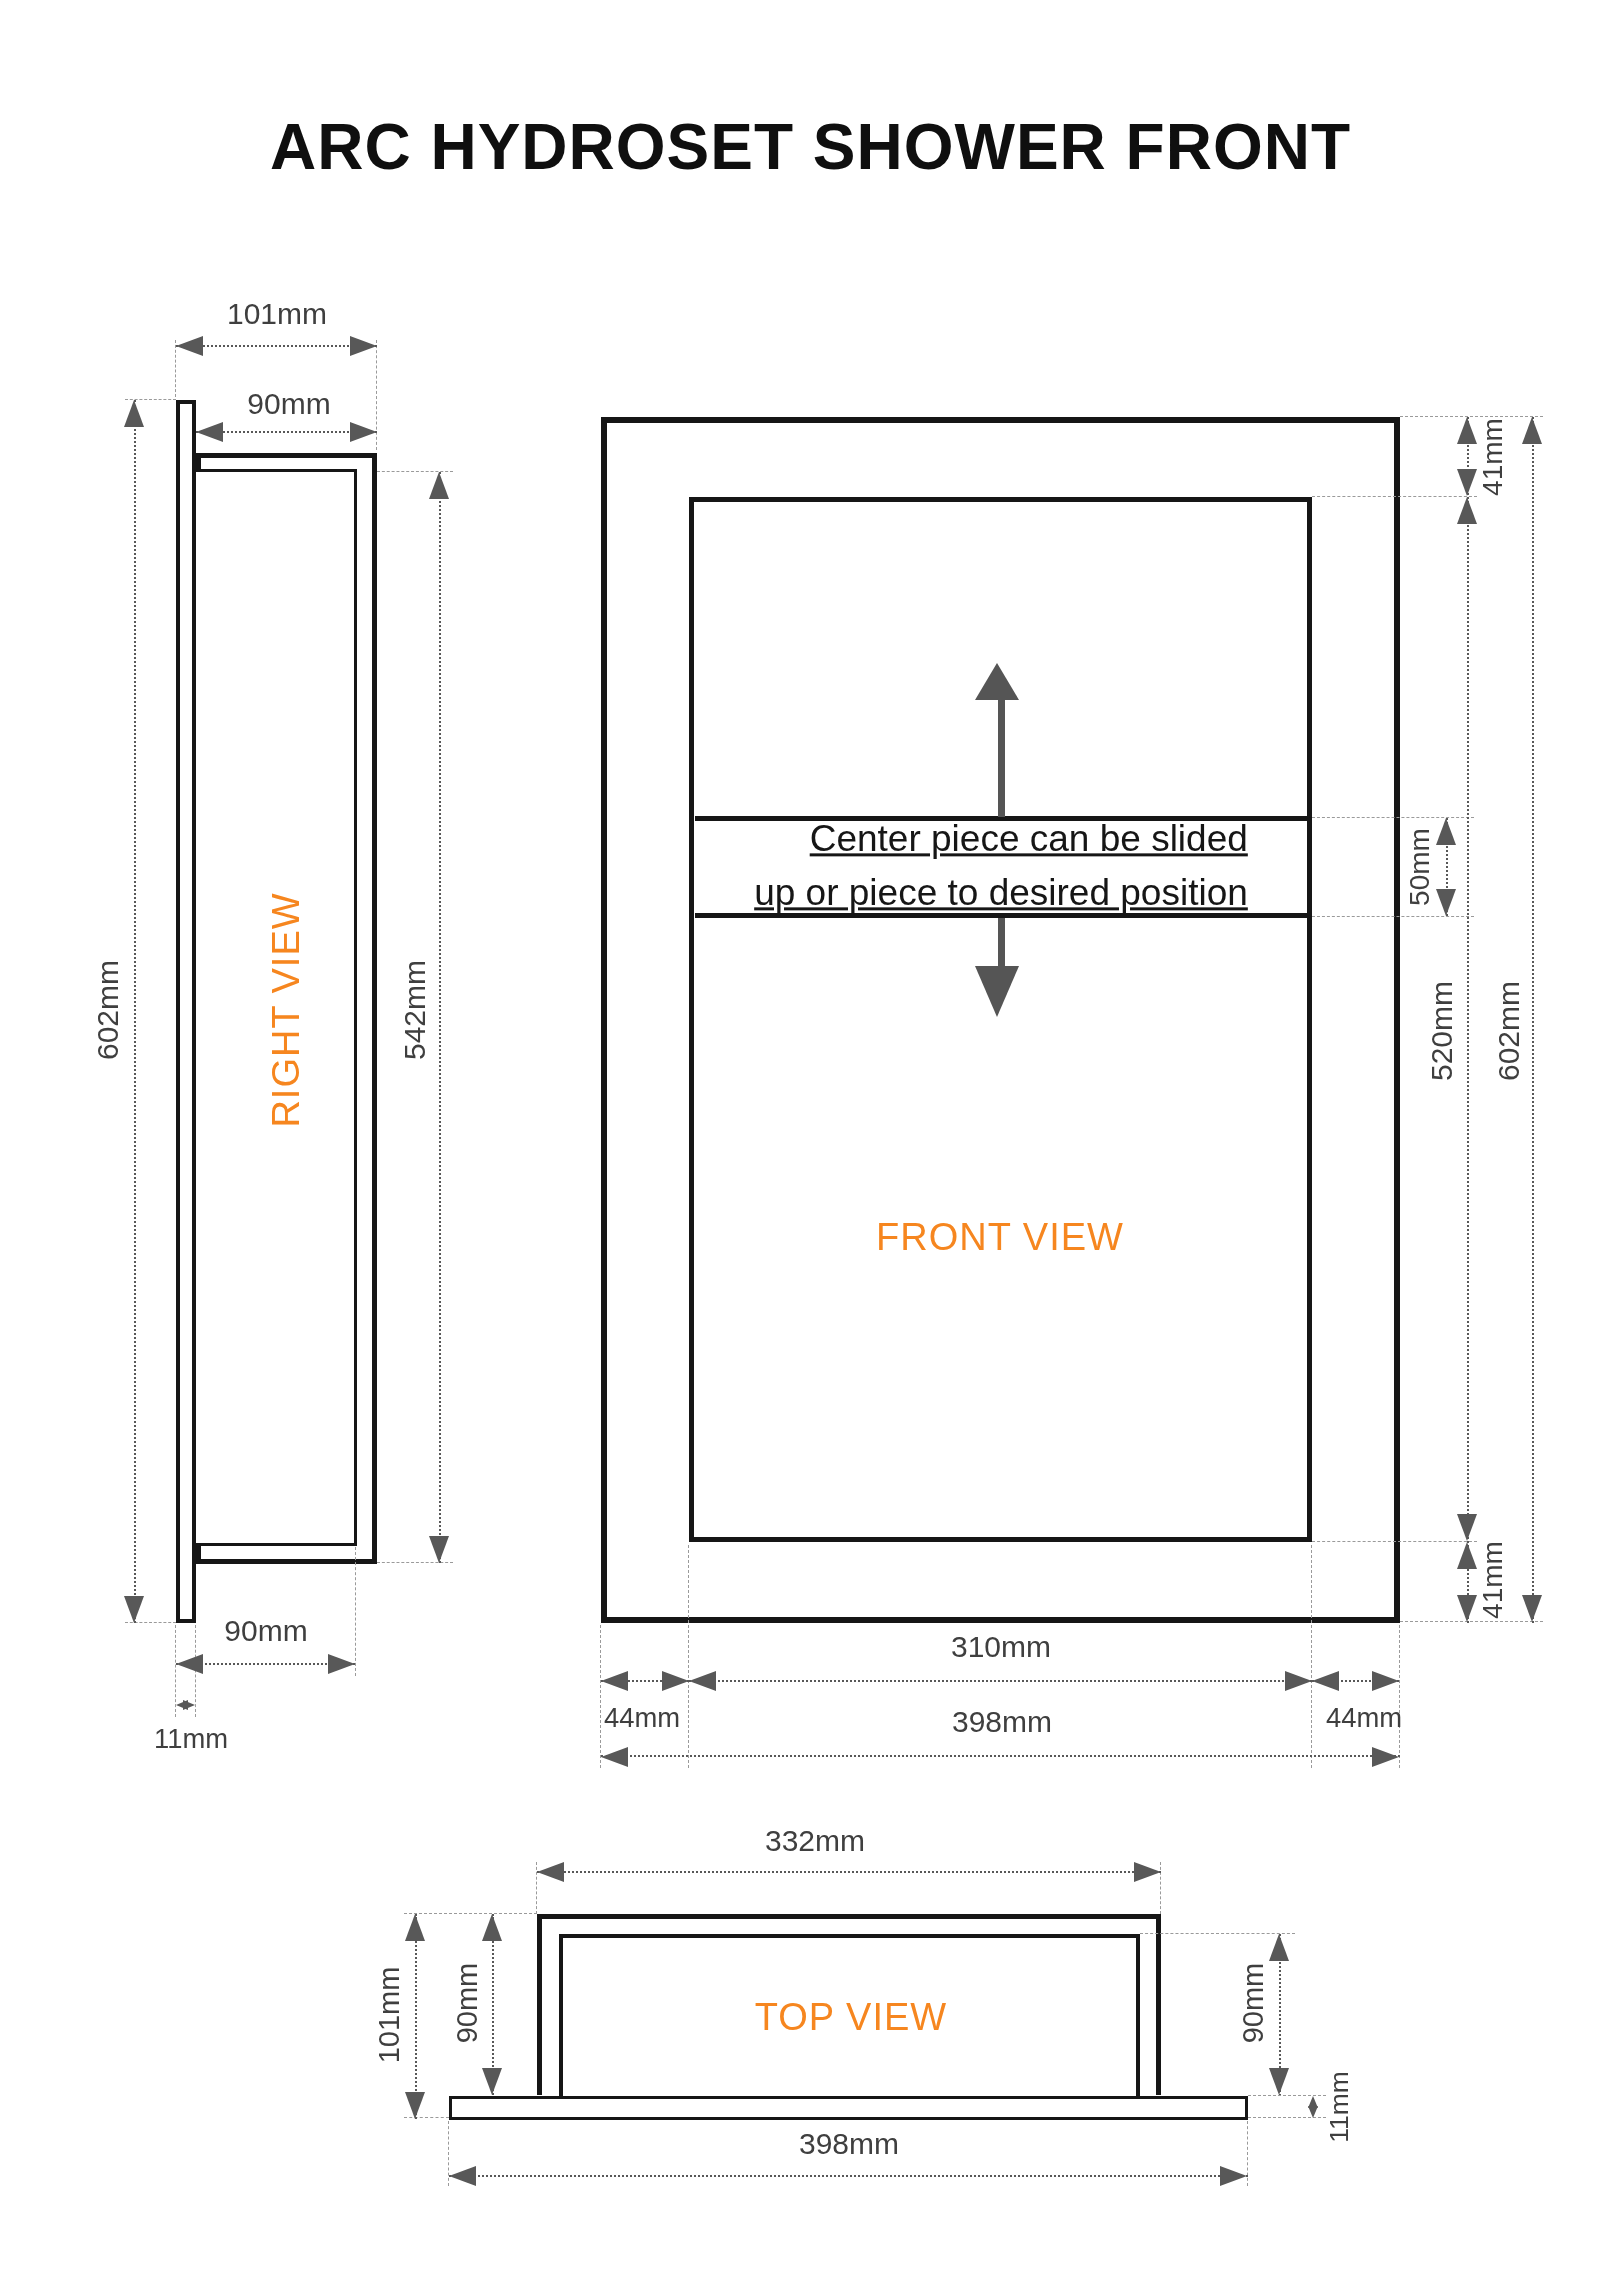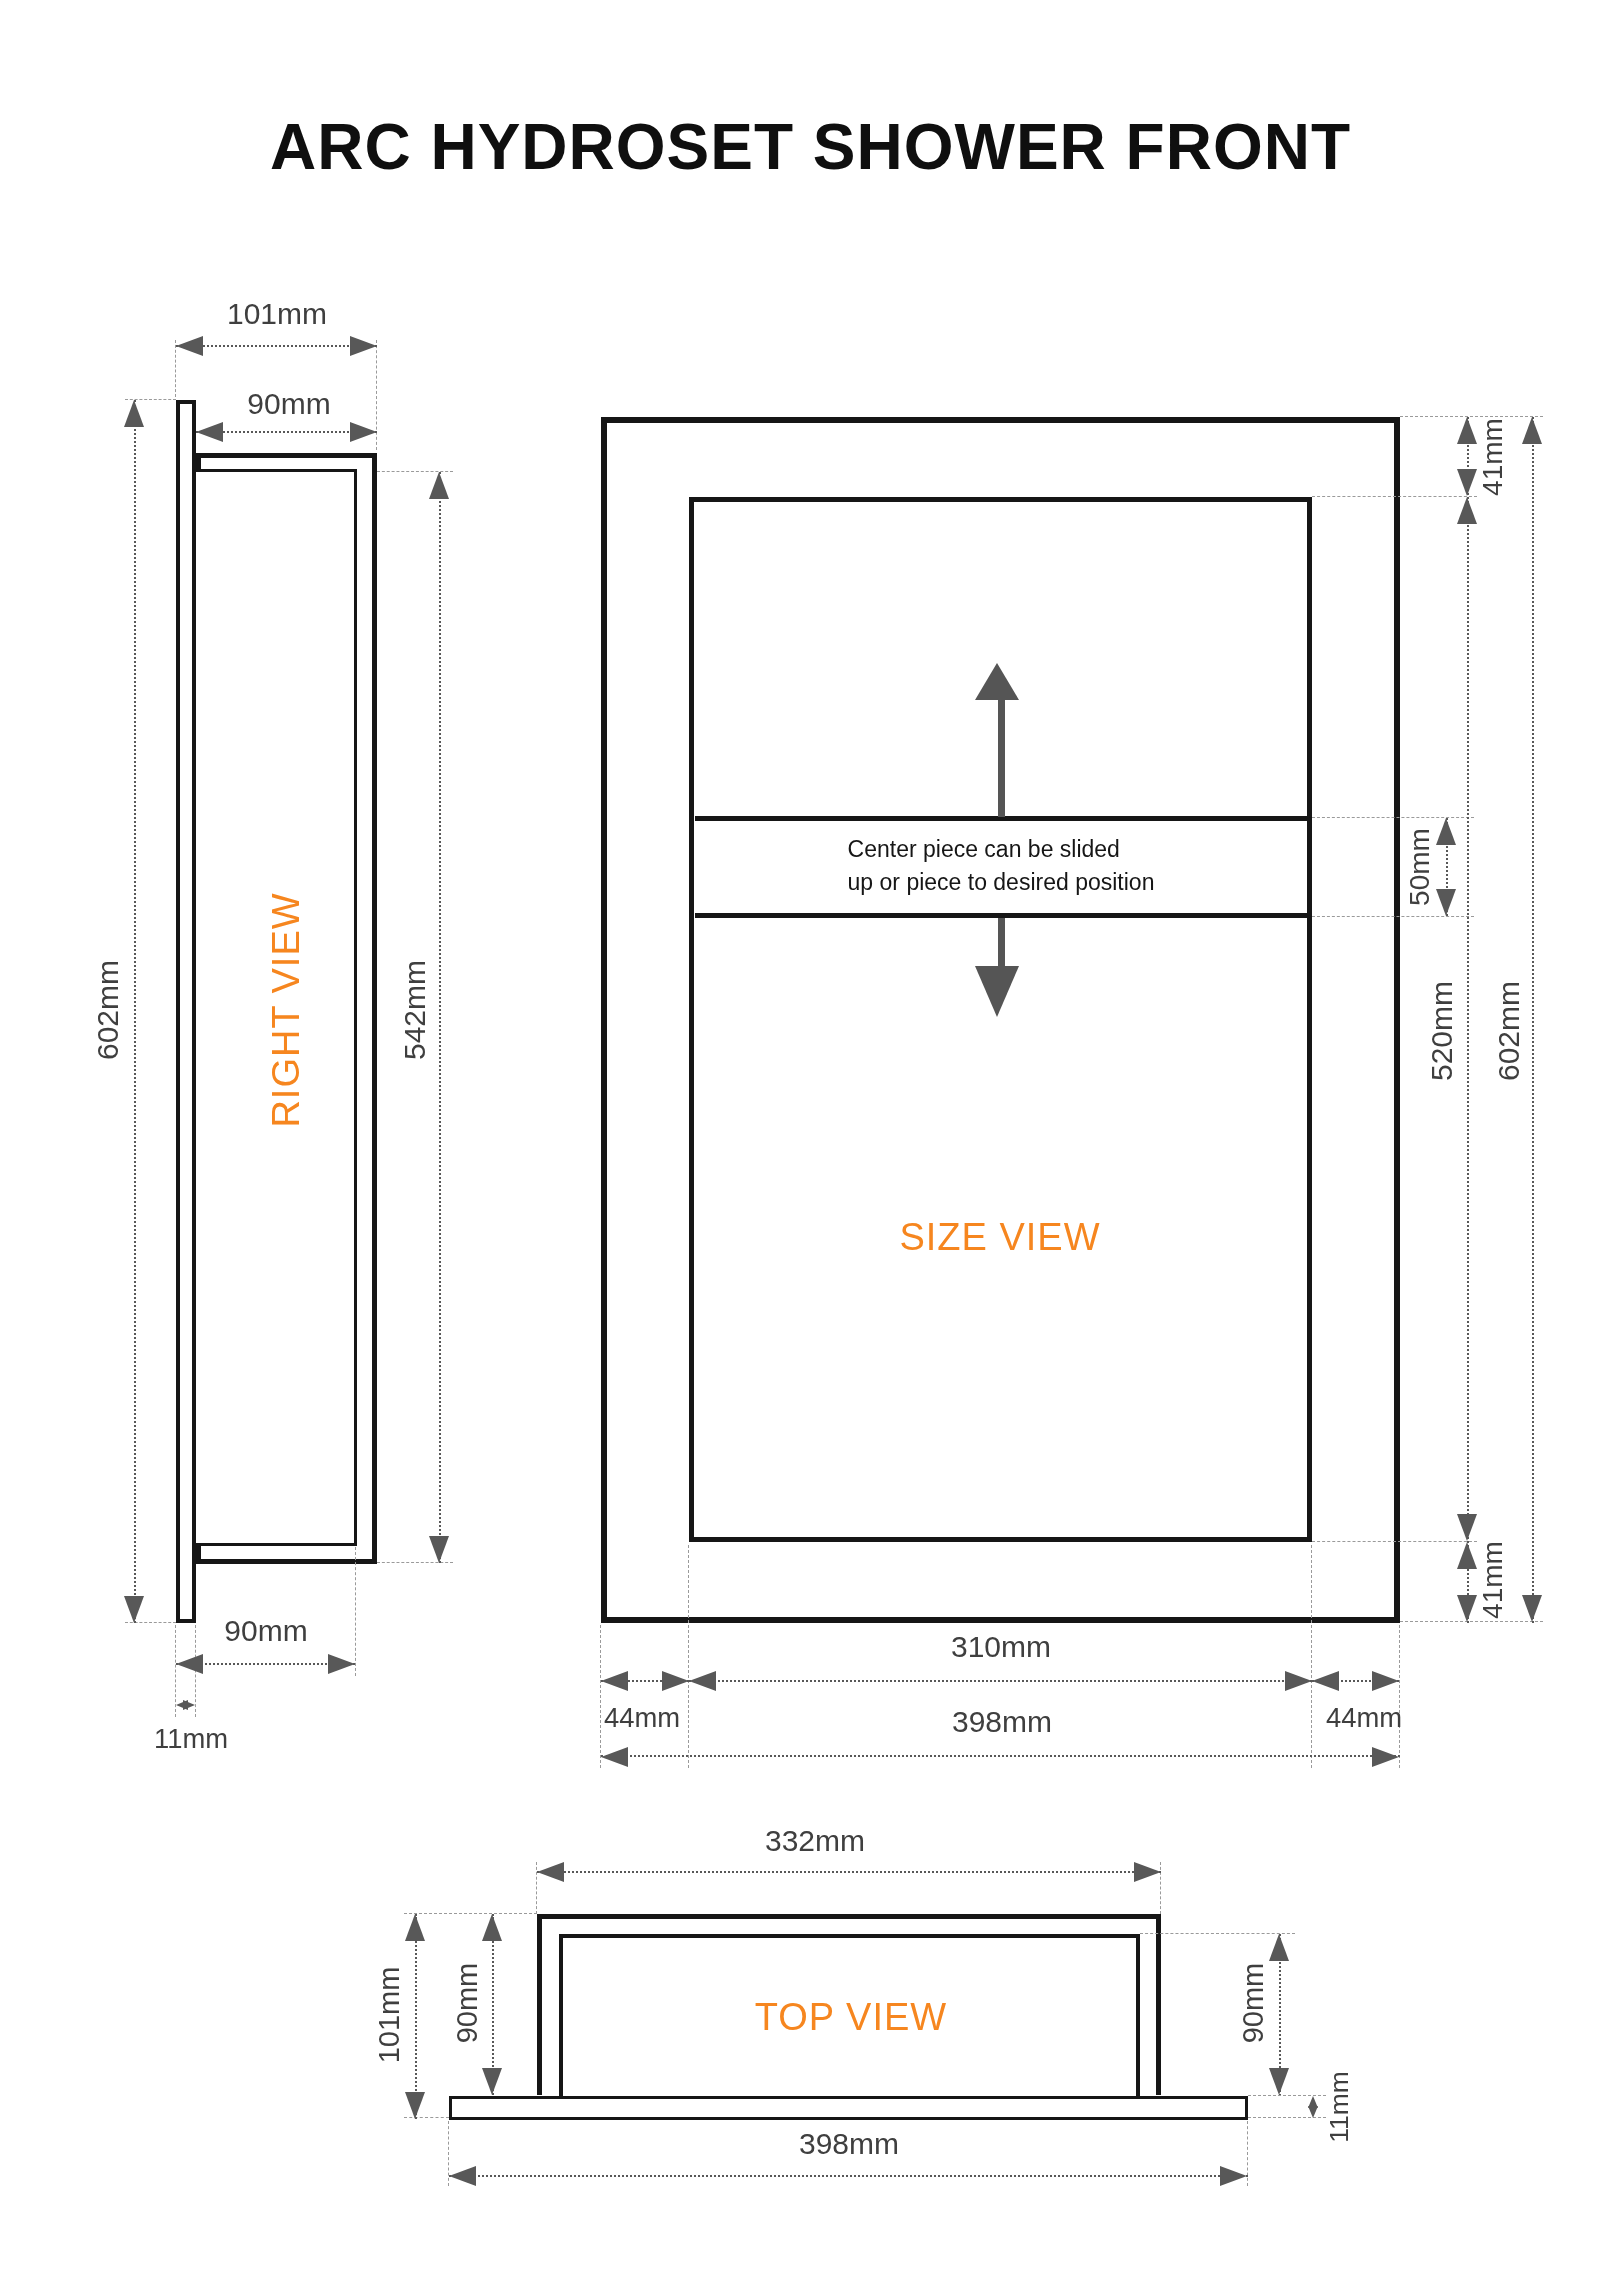--- a/index.html
+++ b/index.html
@@ -29,22 +29,22 @@
        transform:translate(-50%,-50%);}
   .lab.rot{transform:translate(-50%,-50%) rotate(-90deg);}
   .view-label{position:absolute;font-size:38px;letter-spacing:1px;color:var(--accent,#F6861F);
        white-space:nowrap;transform:translate(-50%,-50%);}
   .view-label.rot{transform:translate(-50%,-50%) rotate(-90deg);}
   .slider-u{position:absolute;width:0;height:0;border-style:solid;border-color:transparent;
        border-width:0 22.5px 37px 22.5px;border-bottom-color:#555;}
   .slider-d{position:absolute;width:0;height:0;border-style:solid;border-color:transparent;
        border-width:51px 22.5px 0 22.5px;border-top-color:#555;}
   .shaft{position:absolute;background:#555;}
-  .note{position:absolute;transform:translate(-50%,-50%);text-align:left;
-       font-size:23px;line-height:1.45;color:#161616;white-space:nowrap;}
+  .note{position:absolute;transform:translate(-50%,-50%);text-align:right;
+       font-size:37px;line-height:1.45;color:#161616;white-space:nowrap;text-decoration:underline;}
 </style>
 </head>
 <body>
 
 <div class="page">
 
   <div class="ttl" style="top:110px;font-size:64px;font-weight:bold;letter-spacing:1px;">ARC HYDROSET SHOWER FRONT</div>
 
   <div>
     <div class="shape" style="left:176px;top:400px;width:19.6px;height:1223px;"></div>
@@ -110,21 +110,21 @@
     <div class="note" style="left:1001px;top:866px;">
       <span style="display:block;">Center piece can be slided</span>
       <span style="display:block;">up or piece to desired position</span>
     </div>
 
     <div class="shaft" style="left:998px;top:700px;width:6.9px;height:117px;"></div>
     <div class="slider-u" style="left:975px;top:663px;"></div>
     <div class="shaft" style="left:998px;top:918px;width:6.9px;height:49px;"></div>
     <div class="slider-d" style="left:975px;top:966px;"></div>
 
-    <div class="view-label" style="left:1000px;top:1237px;">SIZE VIEW</div>
+    <div class="view-label" style="left:1000px;top:1237px;">FRONT VIEW</div>
 
     <div class="ext-h" style="left:1400px;top:416px;width:143px;"></div>
     <div class="ext-h" style="left:1312px;top:496px;width:165px;"></div>
     <div class="ext-h" style="left:1312px;top:817px;width:162px;"></div>
     <div class="ext-h" style="left:1312px;top:916px;width:162px;"></div>
     <div class="ext-h" style="left:1312px;top:1541px;width:165px;"></div>
     <div class="ext-h" style="left:1400px;top:1621px;width:143px;"></div>
 
     <div>
       <div class="dl-v" style="left:1467px;top:417px;height:1206px;"></div>

